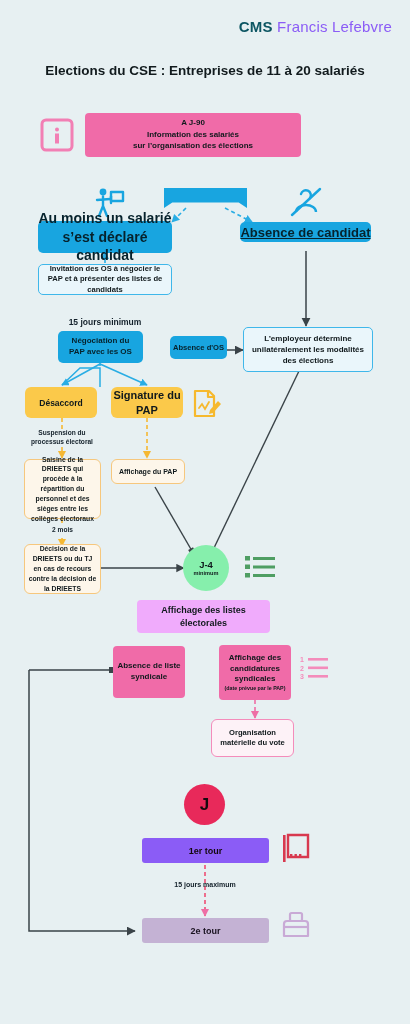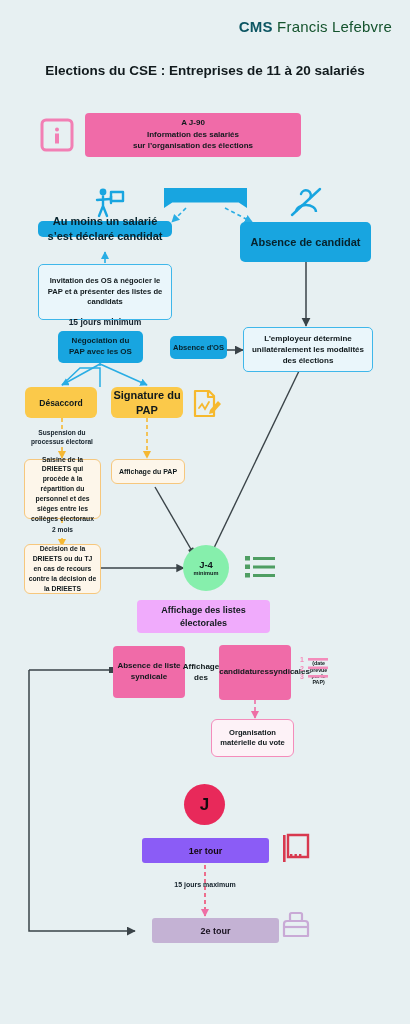--- a/index.html
+++ b/index.html
@@ -10,35 +10,35 @@
     overflow:hidden;
     position:relative;
   }
   #stage{position:relative;width:410px;height:1024px;}
   svg.edges{position:absolute;left:0;top:0;width:410px;height:1024px;pointer-events:none;}
   .node{position:absolute;box-sizing:border-box;display:flex;align-items:center;justify-content:center;text-align:center;font-weight:bold;color:#10191c;}
 
   
   .logo{position:absolute;right:18px;top:18px;font-size:15px;letter-spacing:.2px;white-space:nowrap;}
   .logo .cms{color:#0d5663;font-weight:bold;}
-  .logo .fl{color:#14532d;font-weight:normal;}
+  .logo .fl{color:#8b5cf6;font-weight:normal;}
   .title{position:absolute;left:0;top:63px;width:410px;text-align:center;font-size:13.5px;font-weight:bold;color:#111a1d;}
 
   
   .pink-solid{background:#f06ba8;border-radius:4px;}
   .pink-outline{background:#fdf2f7;border:1.4px solid #f48cbb;border-radius:6px;}
   .blue-solid{background:#18a5e0;border-radius:5px;color:#06222c;}
   .blue-outline{background:#eaf6fb;border:1.4px solid #3fb7ea;border-radius:5px;}
   .yellow-solid{background:#fbc94a;border-radius:6px;}
   .yellow-outline{background:#fdf6ea;border:1.2px solid #f6c77d;border-radius:6px;}
   .green-box{background:#f0abfc;border-radius:4px;}
   .green-circle{background:#86efac;border-radius:50%;}
   .red-solid{background:#8b5cf6;border-radius:3px;color:#12080c;}
   .red-circle{background:#e8295a;border-radius:50%;color:#150a0e;}
-  .purple-solid{background:#c4b2d4;border-radius:3px;color:#1a1320;margin-left:10px;}
+  .purple-solid{background:#c4b2d4;border-radius:3px;color:#1a1320;}
 
   .lbl{font-size:8.5px;font-weight:bold;color:#13202a;position:absolute;text-align:center;}
   .icon{position:absolute;}
 </style>
 </head>
 <body>
 
 <div id="stage">
 
   <div class="logo">
@@ -132,30 +132,30 @@
   </div>
 
   <div class="icon" style="left:288px;top:186px;width:36px;height:32px;">
     <svg viewBox="0 0 36 32" width="36" height="32">
       <path d="M13,8 a5,5 0 1,1 9,4" fill="none" stroke="#18a5e0" stroke-width="2.4" stroke-linecap="round"></path>
       <path d="M8,26 a10,7 0 0,1 20,0" fill="none" stroke="#18a5e0" stroke-width="2.4"></path>
       <path d="M4,29 L32,3" stroke="#18a5e0" stroke-width="2.4" stroke-linecap="round"></path>
     </svg>
   </div>
 
-  <div class="node blue-solid" style="left:38px;top:221px;width:134px;height:16px;flex-direction:column;font-size:11px;line-height:1.35;">
+  <div class="node blue-solid" style="left:38px;top:221px;width:134px;height:32px;flex-direction:column;font-size:14px;line-height:1.35;">
     <span>Au moins un salarié</span>
     <span>s’est déclaré candidat</span>
   </div>
 
-  <div class="node blue-solid" style="left:240px;top:222px;width:131px;height:40px;font-size:11px;">
+  <div class="node blue-solid" style="left:240px;top:222px;width:131px;height:20px;font-size:13px;text-decoration:underline;">
     <span>Absence de candidat</span>
   </div>
 
-  <div class="node blue-outline" style="left:38px;top:264px;width:134px;height:56px;font-size:7.6px;line-height:1.4;padding:0 6px;">
+  <div class="node blue-outline" style="left:38px;top:264px;width:134px;height:31px;font-size:7.6px;line-height:1.4;padding:0 6px;">
     <span>Invitation des OS à négocier le PAP et à présenter des listes de candidats</span>
   </div>
 
   <div class="lbl" style="left:38px;top:317px;width:134px;">15 jours minimum</div>
 
   <div class="node blue-solid" style="left:58px;top:331px;width:85px;height:32px;flex-direction:column;font-size:8px;line-height:1.35;">
     <span>Négociation du</span>
     <span>PAP avec les OS</span>
   </div>
 
@@ -223,21 +223,21 @@
   <div class="node green-box" style="left:137px;top:600px;width:133px;height:33px;flex-direction:column;font-size:9px;line-height:1.35;">
     <span>Affichage des listes</span>
     <span>électorales</span>
   </div>
 
   <div class="node pink-solid" style="left:113px;top:646px;width:72px;height:52px;flex-direction:column;font-size:8px;line-height:1.35;">
     <span>Absence de liste</span>
     <span>syndicale</span>
   </div>
 
-  <div class="node pink-solid" style="left:219px;top:645px;width:72px;height:55px;flex-direction:row;font-size:8px;line-height:1.3;padding:0 3px;">
+  <div class="node pink-solid" style="left:219px;top:645px;width:72px;height:55px;flex-direction:column;font-size:8px;line-height:1.3;padding:0 3px;">
     <span>Affichage des</span>
     <span>candidatures</span>
     <span>syndicales</span>
     <span style="font-size:5.3px;line-height:1.2;margin-top:1px;">(date prévue par le PAP)</span>
   </div>
 
   <div class="icon" style="left:300px;top:655px;width:28px;height:26px;">
     <svg viewBox="0 0 28 26" width="28" height="26">
       <text x="0" y="7" font-size="7" font-family="Liberation Sans, sans-serif" fill="#f48cbb" font-weight="bold">1</text>
       <rect x="8" y="3" width="20" height="2.6" fill="#f48cbb"></rect>

